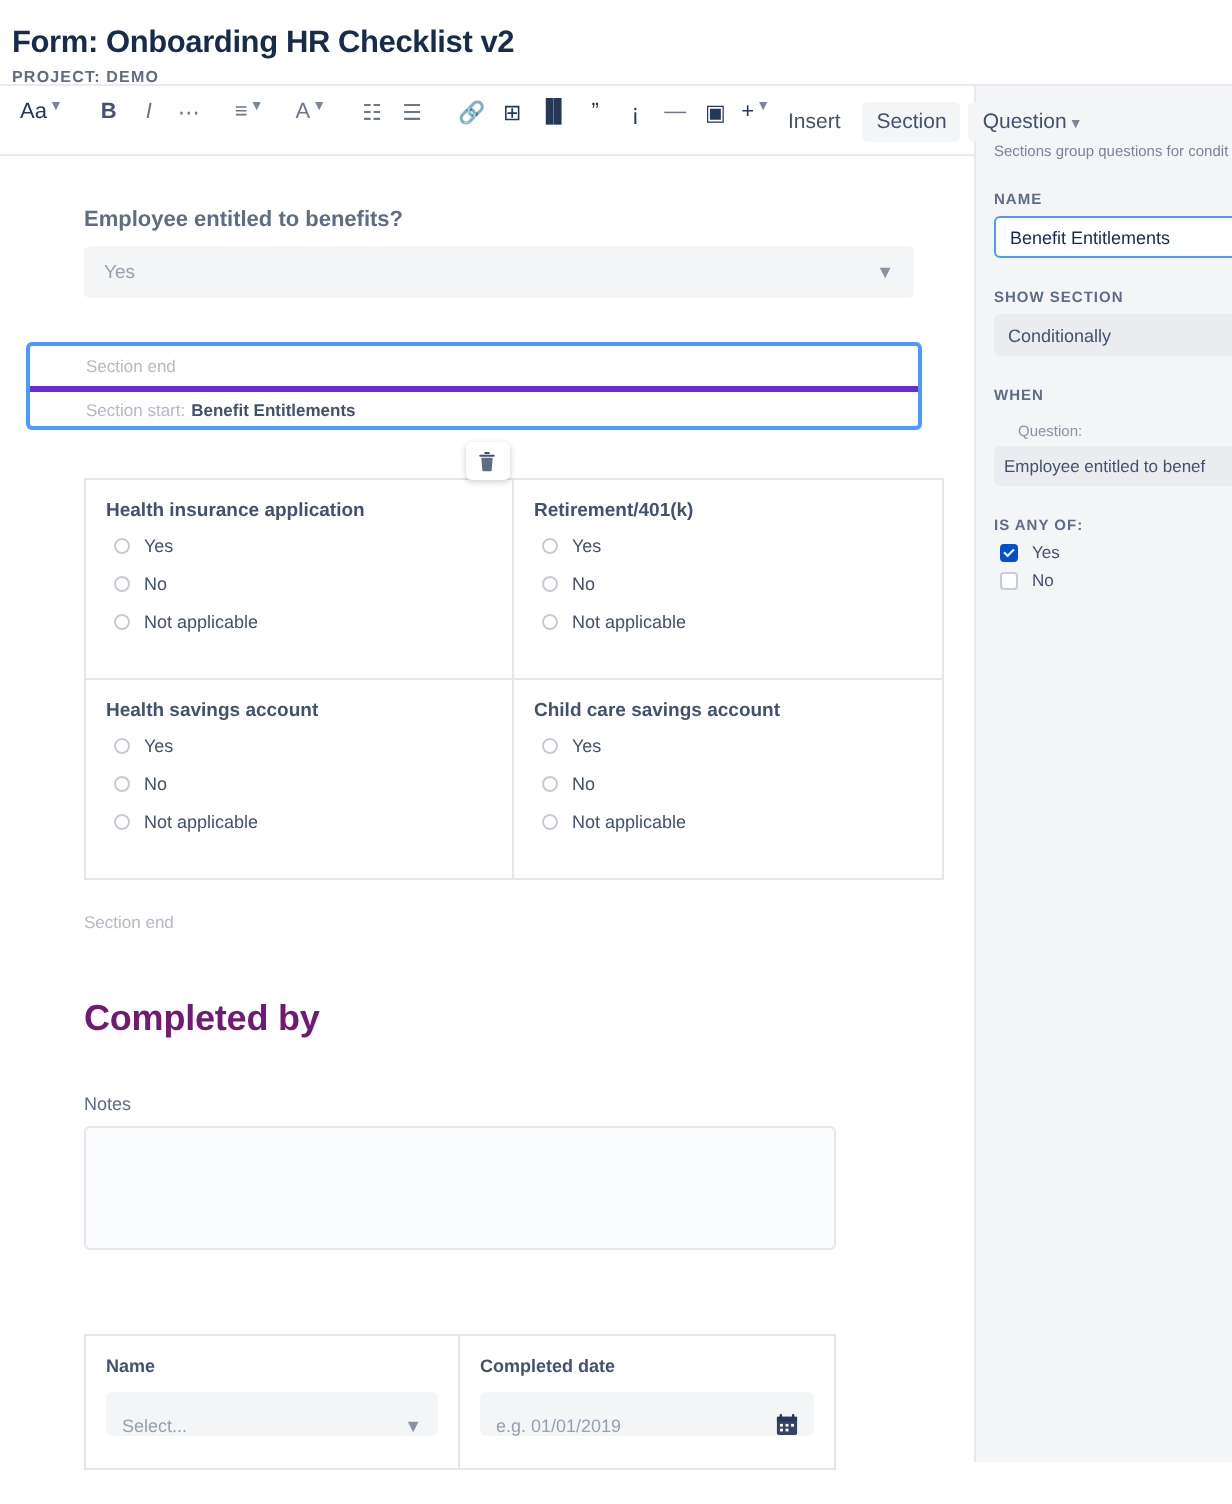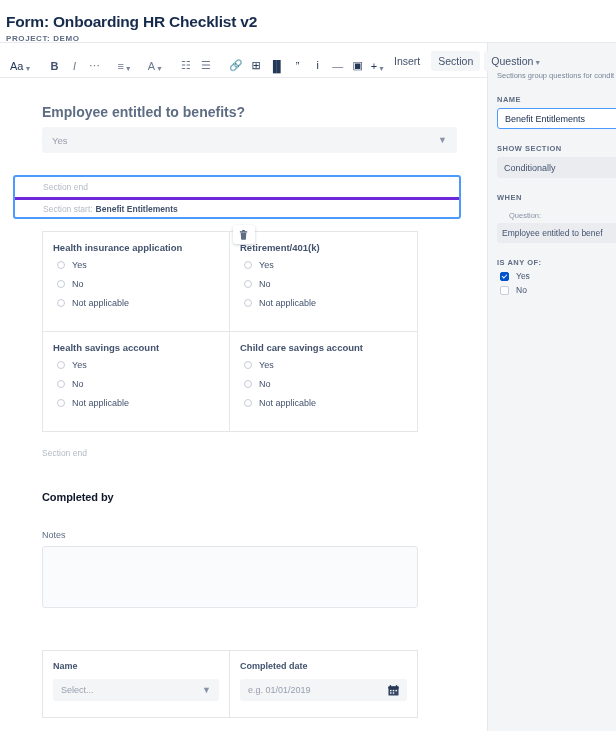--- a/index.html
+++ b/index.html
@@ -47,41 +47,41 @@
     padding: 12px 0 0 9px;
   }
 
   
   .toolbar {
     display: flex; align-items: center; height: 32px;
     padding: 0 8px; gap: 0px; margin-top: 2px;
   }
   .tb-group { display: flex; align-items: center; gap: 2px; }
   .tb-btn {
-    display: inline-flex; align-items: flex-end; justify-content: center;
+    display: inline-flex; align-items: flex-start; justify-content: center;
     height: 22px; min-width: 18px; padding: 0 2px;
     color: #6b778c; font-size: 11px; cursor: pointer; border-radius: 3px;
   }
   .tb-btn.strong { color: #42526e; font-weight: bold; }
   .tb-btn.dark { color: #253858; }
   .tb-sep { width: 1px; height: 16px; background: #e4e6ea; margin: 0 6px; }
   .caret { font-size: 7px; margin-left: 1px; color: #7a8699; }
   .tb-right { margin-left: auto; display: flex; align-items: center; gap: 4px; }
   .tb-text {
     font-size: 10.5px; color: #42526e; padding: 4px 7px;
     border-radius: 3px; cursor: pointer; white-space: nowrap;
   }
   .tb-text.boxed { background: #f4f5f7; }
   .toolbar-rule { height: 1px; background: #e8eaee; }
 
   
   .content { padding: 0 30px; }
 
   .field-label {
-    font-size: 14px; color: #5e6c84; font-weight: bold;
+    font-size: 11px; color: #5e6c84; font-weight: bold;
     margin: 26px 0 7px 12px;
   }
   .select-box {
     height: 26px; background: #f4f5f7; border-radius: 3px;
     display: flex; align-items: center; padding: 0 10px;
     margin-left: 12px; font-size: 9.5px; color: #97a0af;
   }
   .select-box .chev { margin-left: auto; color: #8993a4; font-size: 9px; }
 
   
@@ -103,21 +103,21 @@
   .trash-chip .chip {
     position: absolute; left: 50%; transform: translateX(-50%);
     top: 6px; width: 22px; height: 19px; background: #fff;
     border-radius: 3px; box-shadow: 0 1px 3px rgba(9,30,66,.22);
     display: flex; align-items: center; justify-content: center;
     z-index: 4; cursor: pointer;
   }
 
   
   .qgrid {
-    margin: 12px 0 0 12px; width: 376px;
+    margin: 24px 0 0 12px; width: 430px;
     border: 1px solid #e4e6ea; background: #fff;
     display: grid; grid-template-columns: 1fr 1fr;
     position: relative; z-index: 2;
   }
   .qcell { padding: 10px 10px 14px 10px; }
   .qgrid .qcell:nth-child(odd) { border-right: 1px solid #e4e6ea; }
   .qgrid .qcell:nth-child(1), .qgrid .qcell:nth-child(2) {
     border-bottom: 1px solid #e4e6ea;
   }
   .q-title {
@@ -134,21 +134,21 @@
   
   .plain-sections { margin: 13px 0 0 12px; width: 376px; }
   .plain-row {
     height: 16px; display: flex; align-items: center;
     font-size: 8.5px; color: #b3bac5;
   }
   .plain-row + .plain-row { border-top: 1px solid #ebecf0; }
 
   
   .big-heading {
-    font-size: 11px; font-weight: bold; color: #0f172a;
+    font-size: 18px; font-weight: bold; color: #701a75;
     margin: 30px 0 0 12px; letter-spacing: -0.1px;
   }
   .notes-label {
     font-size: 9px; color: #5e6c84; font-weight: normal;
     margin: 27px 0 6px 12px;
   }
   .notes-box {
     margin-left: 12px; width: 376px; height: 62px;
     background: #fafbfc; border: 1px solid #e4e6ea; border-radius: 3px;
   }
@@ -156,21 +156,21 @@
   .bottom-grid {
     margin: 42px 0 0 12px; width: 376px;
     border: 1px solid #e4e6ea; background: #fff;
     display: grid; grid-template-columns: 1fr 1fr;
   }
   .bottom-grid .bcell { padding: 10px 10px 16px 10px; }
   .bottom-grid .bcell:first-child { border-right: 1px solid #e4e6ea; }
   .b-label { font-size: 9px; color: #42526e; font-weight: bold; margin-bottom: 8px; }
   .b-input {
     height: 22px; background: #f4f5f7; border-radius: 3px;
-    display: flex; align-items: center; padding: 0 8px;
+    display: flex; align-items: flex-end; padding: 0 8px;
     font-size: 9px; color: #97a0af; gap: 22px;
   }
   .b-input .chev { margin-left: auto; color: #8993a4; font-size: 9px; }
   .cal-icon { margin-left: auto; color: #42526e; font-size: 10px; line-height: 1; }
 
   
   .sb-title { font-size: 12px; font-weight: bold; color: #172b4d; }
   .sb-sub {
     font-size: 7.5px; color: #7a8699; margin-top: 2px;
     white-space: nowrap; overflow: hidden;

